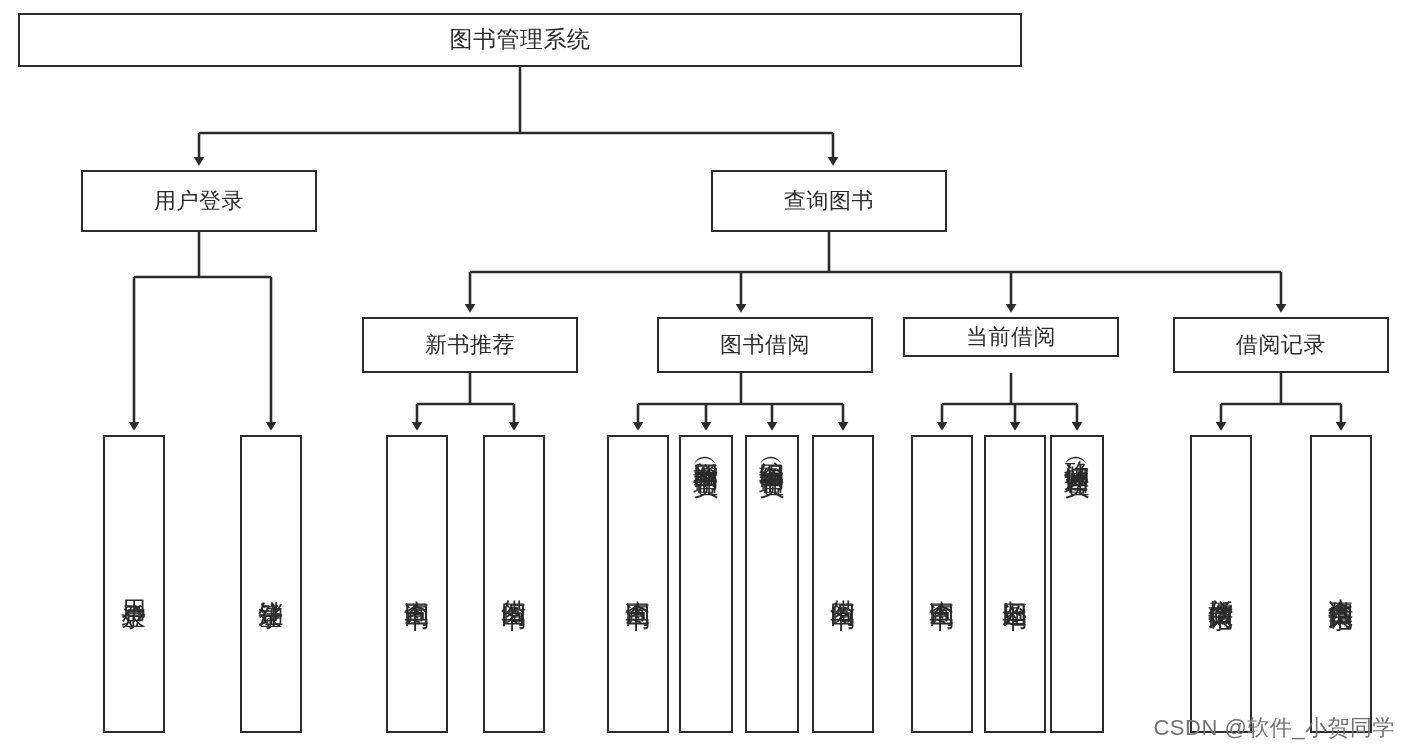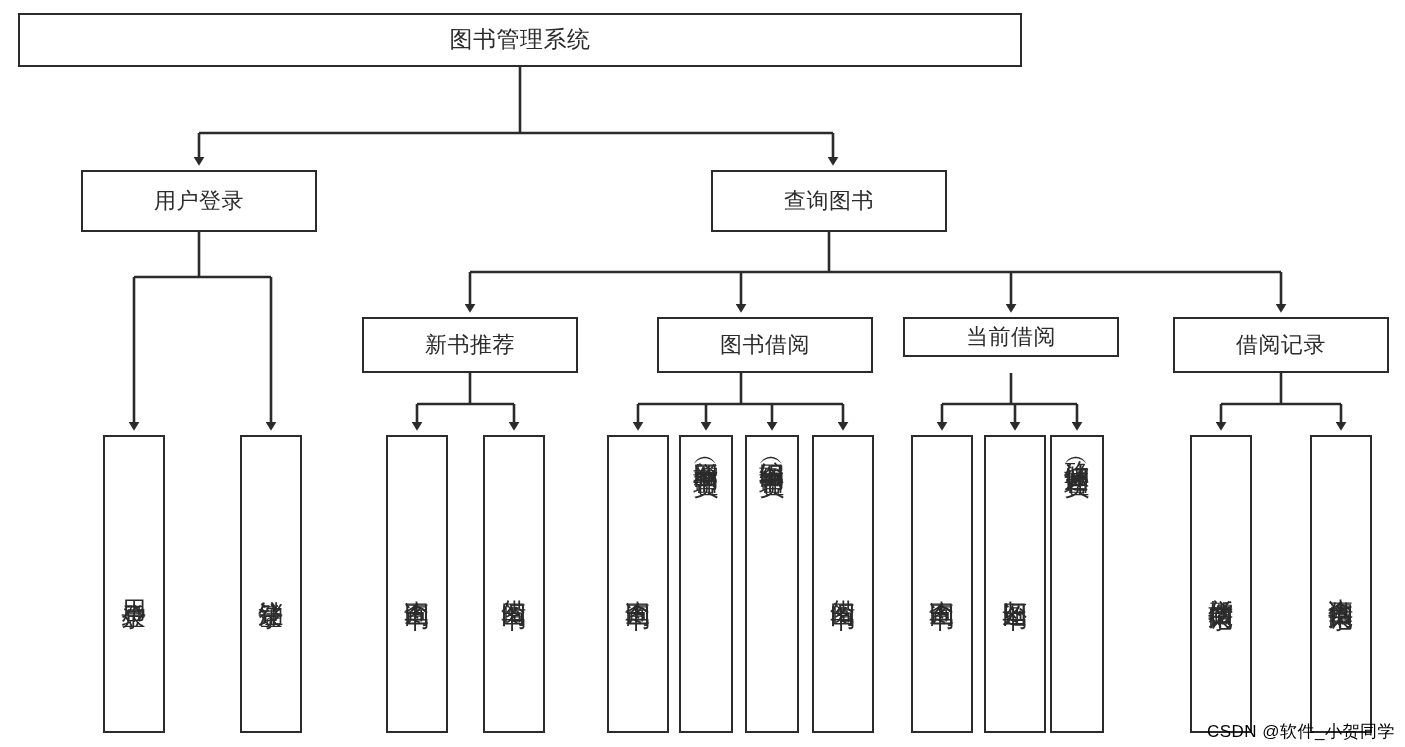--- a/index.html
+++ b/index.html
@@ -70,22 +70,22 @@
   .node.v.top {
     align-items: flex-start;
   }
   .node.v.top .node-label {
     margin-top: 4px;
   }
   #watermark {
     position: absolute;
     right: 10px;
     bottom: 4px;
-    font-size: 17px;
-    color: #000000;
+    font-size: 22px;
+    color: #737373;
     letter-spacing: 0.5px;
     z-index: 6;
     user-select: none;
   }
 </style>
 </head>
 <body>
 
 <div id="diagram-canvas">
 

